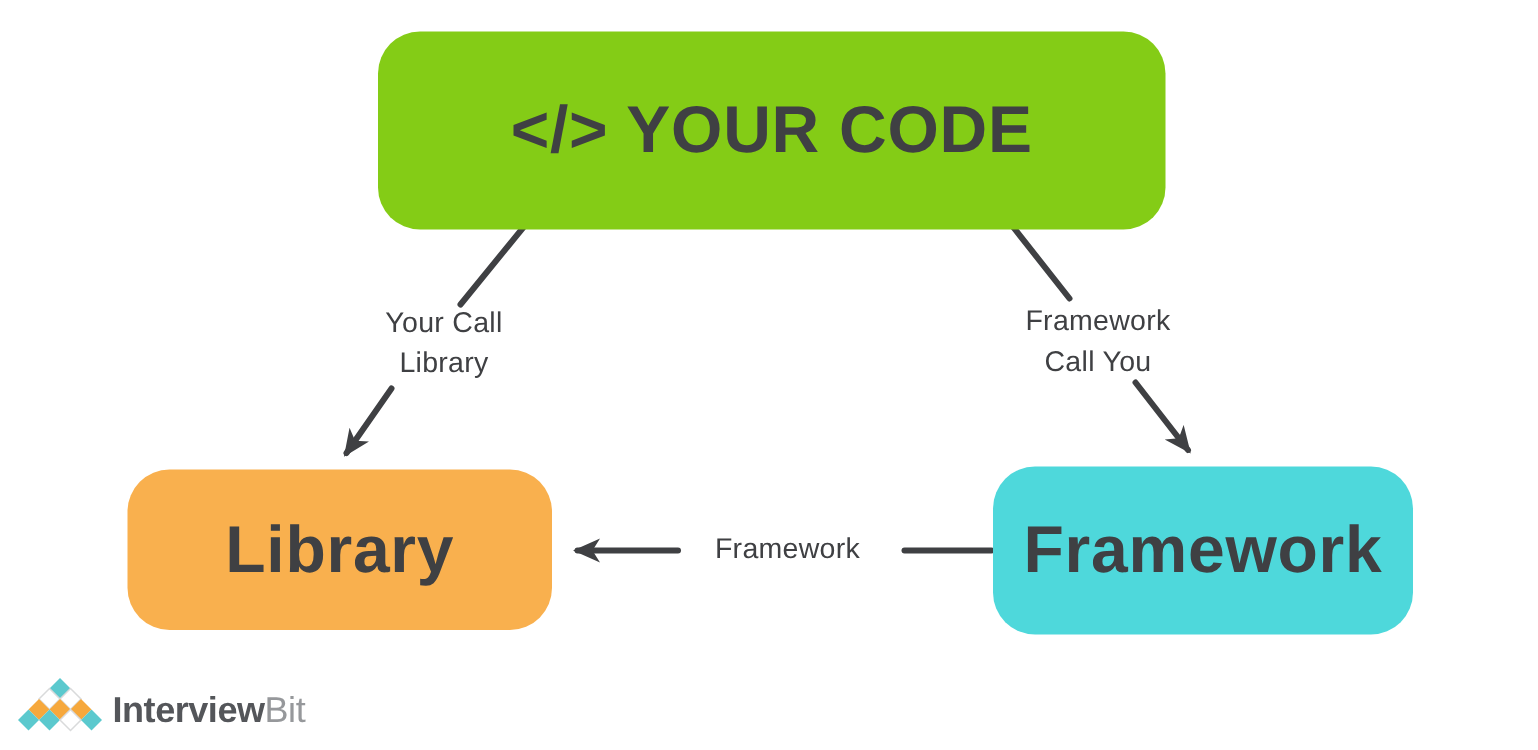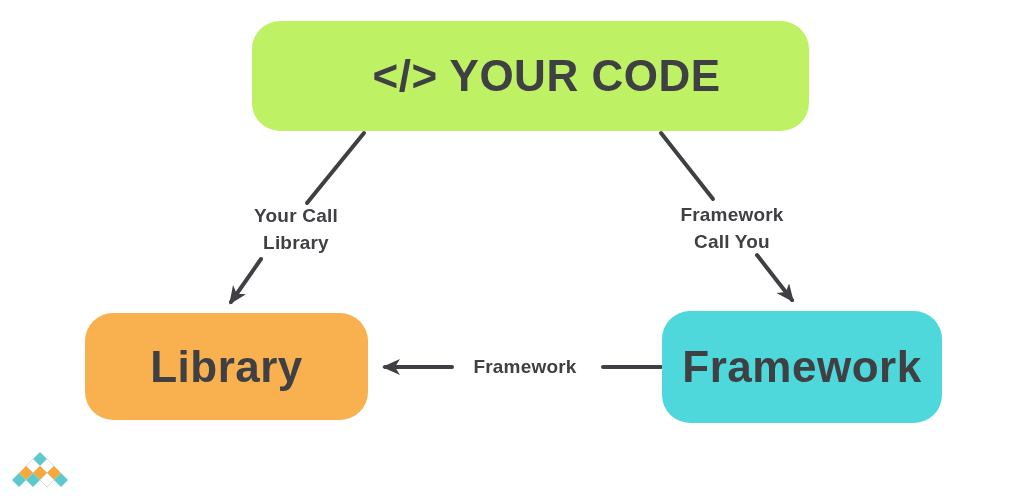--- a/index.html
+++ b/index.html
@@ -4,25 +4,25 @@
 <style>
   html,body{margin:0;padding:0;background:#fff;}
   .canvas{
     position:relative;width:1025px;height:500px;background:#ffffff;
     font-family:"Liberation Sans",sans-serif;overflow:hidden;
   }
   .node{
     position:absolute;display:flex;align-items:center;justify-content:center;
     border-radius:28px;color:#3F4043;font-weight:700;letter-spacing:.5px;
   }
-  .node-your-code{left:252px;top:21px;width:525px;height:110px;background:#bef264;font-size:44px;padding-left:32px;}
+  .node-your-code{left:252px;top:21px;width:525px;height:132px;background:#84cc16;font-size:44px;}
   .node-library{left:85px;top:313px;width:283px;height:107px;background:#F9B04E;font-size:44px;}
   .node-framework{left:662px;top:311px;width:280px;height:112px;background:#4ED8DB;font-size:44px;}
   .edge-label{
-    position:absolute;color:#3F4043;font-size:19px;font-weight:700;
+    position:absolute;color:#3F4043;font-size:19px;font-weight:400;
     text-align:center;line-height:27px;letter-spacing:.2px;
   }
   .edge-label-left{left:216px;top:202px;width:160px;}
   .edge-label-right{left:652px;top:201px;width:160px;}
   .edge-label-contains{left:455px;top:353px;width:140px;}
   svg.wires{position:absolute;left:0;top:0;width:1025px;height:500px;pointer-events:none;}
   .logo{position:absolute;left:12px;top:450px;display:flex;align-items:center;}
   .logo-text{font-size:24px;letter-spacing:-0.3px;margin-left:7px;margin-top:8px;}
   .logo-text b{color:#54565A;font-weight:700;}
   .logo-text span{color:#96989B;font-weight:400;}
@@ -85,15 +85,18 @@
 
       <path d="M14 15 L21 22 L14 29 L7 22 Z" fill="#F6A83C"></path>
       <path d="M28 15 L35 22 L28 29 L21 22 Z" fill="#F6A83C"></path>
       <path d="M42 15 L49 22 L42 29 L35 22 Z" fill="#F6A83C"></path>
 
       <path d="M7 22 L14 29 L7 36 L0 29 Z" fill="#5BC9CE"></path>
       <path d="M21 22 L28 29 L21 36 L14 29 Z" fill="#5BC9CE"></path>
       <path d="M35 22 L42 29 L35 36 L28 29 Z" fill="#FFFFFF" stroke="#D9DADB" stroke-width="1"></path>
       <path d="M49 22 L56 29 L49 36 L42 29 Z" fill="#5BC9CE"></path>
     </svg>
+    <div class="logo-text">
+      <b>Interview</b><span>Bit</span>
+    </div>
   </div>
 
 </div>
 
 </body></html>

